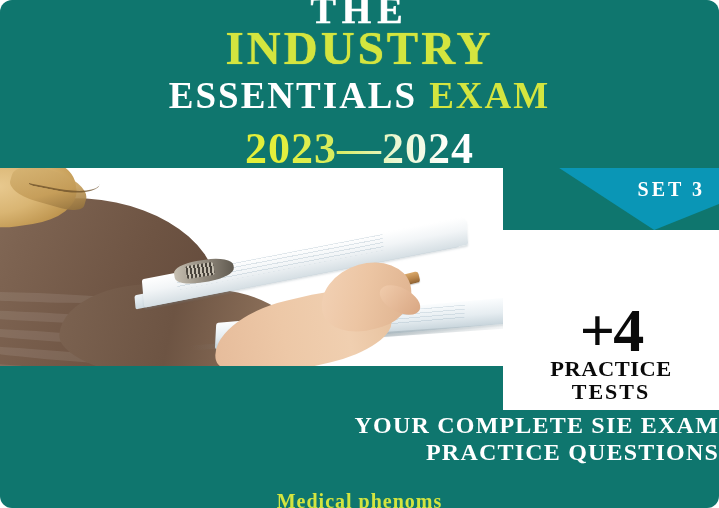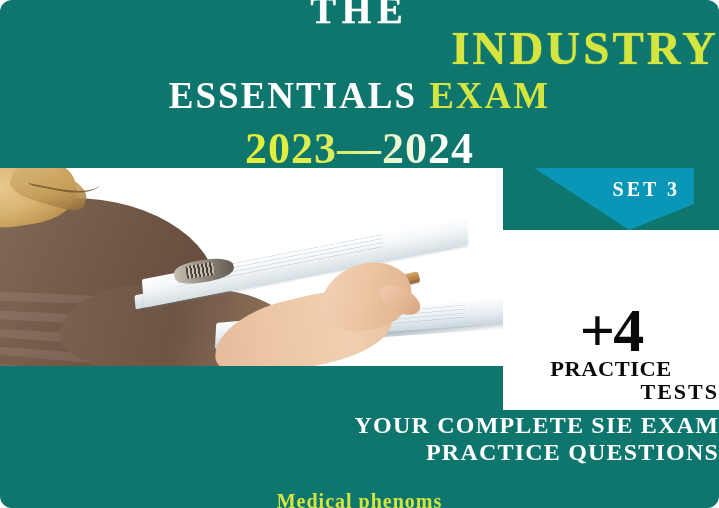--- a/index.html
+++ b/index.html
@@ -45,21 +45,20 @@
     text-shadow: 0 0 1px #d4e53f;
   }
   .t-industry {
     font-size: 47px;
     font-weight: 700;
     letter-spacing: 3px;
     color: #d4e53f;
     line-height: 41px;
     margin: 0;
     text-shadow: 0 0 1px #d4e53f;
-    text-align: right;
   }
   .t-line4 {
     font-size: 37px;
     font-weight: 700;
     letter-spacing: 2px;
     line-height: 37px;
     margin: 8px;
     white-space: nowrap;
   }
   .t-essentials { color: #ffffff; }
@@ -279,21 +278,21 @@
     top: 166px;
     width: 330px;
     height: 5px;
     background: linear-gradient(90deg, rgba(160,170,175,.0), rgba(140,155,162,.55), rgba(160,170,175,.05));
     transform: rotate(-4deg);
   }
 
   
   .set-banner {
     position: absolute;
-    left: 478px;
+    left: 503px;
     top: 168px;
     width: 216px;
     height: 62px;
     z-index: 6;
     text-align: right;
   }
   .set-shape {
     position: absolute;
     inset: 0;
     background: #0a96b6;
@@ -348,21 +347,20 @@
     margin: 0;
     transform: scaleX(1.02);
   }
   .pt-tests {
     font-size: 22px;
     font-weight: 700;
     color: #0a0a0a;
     letter-spacing: 2px;
     line-height: 23px;
     margin: 0;
-    text-align: right;
   }
 
   
   .footer {
     position: absolute;
     left: 0;
     top: 412px;
     width: 719px;
     text-align: center;
     z-index: 5;

